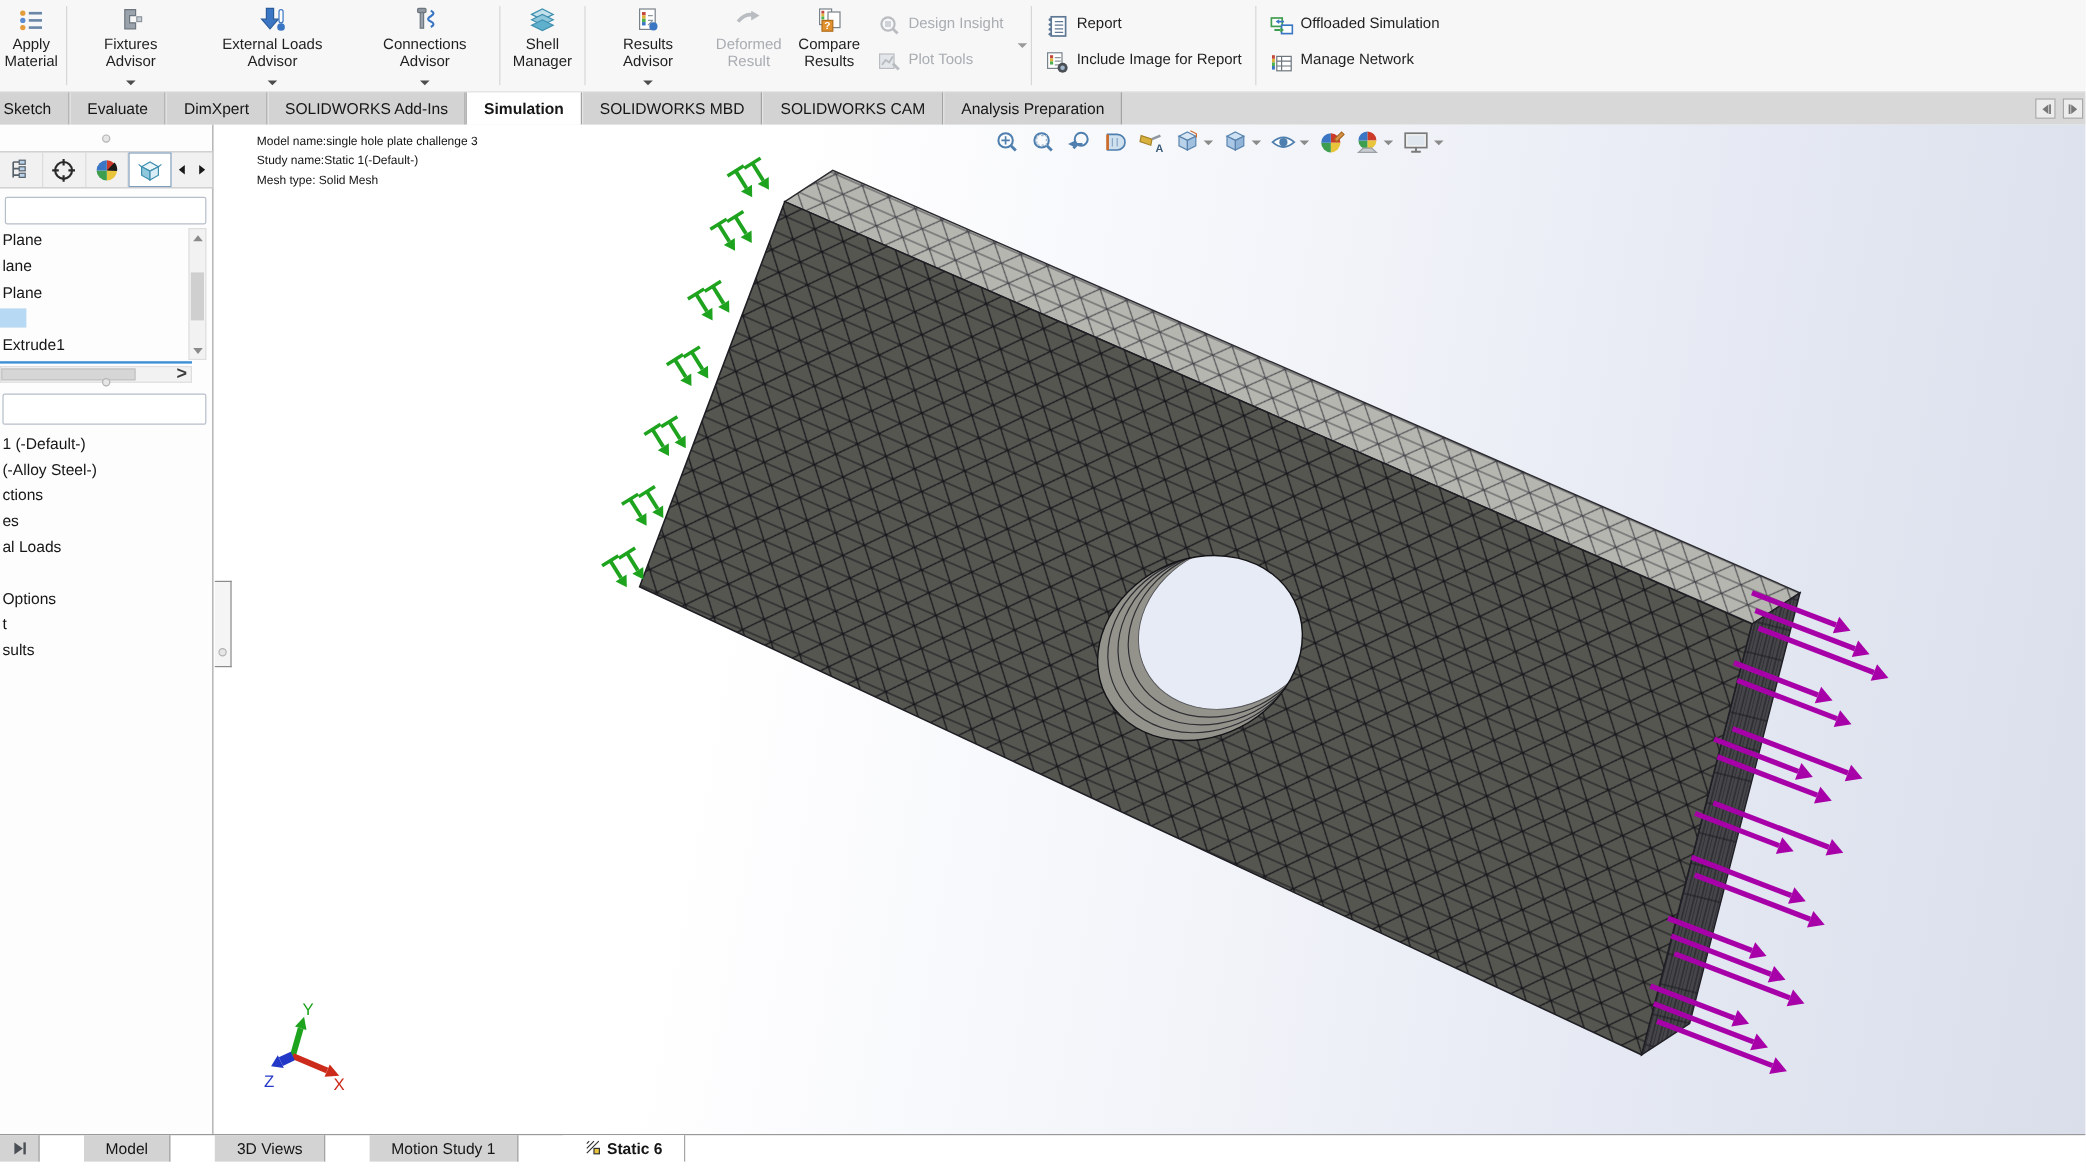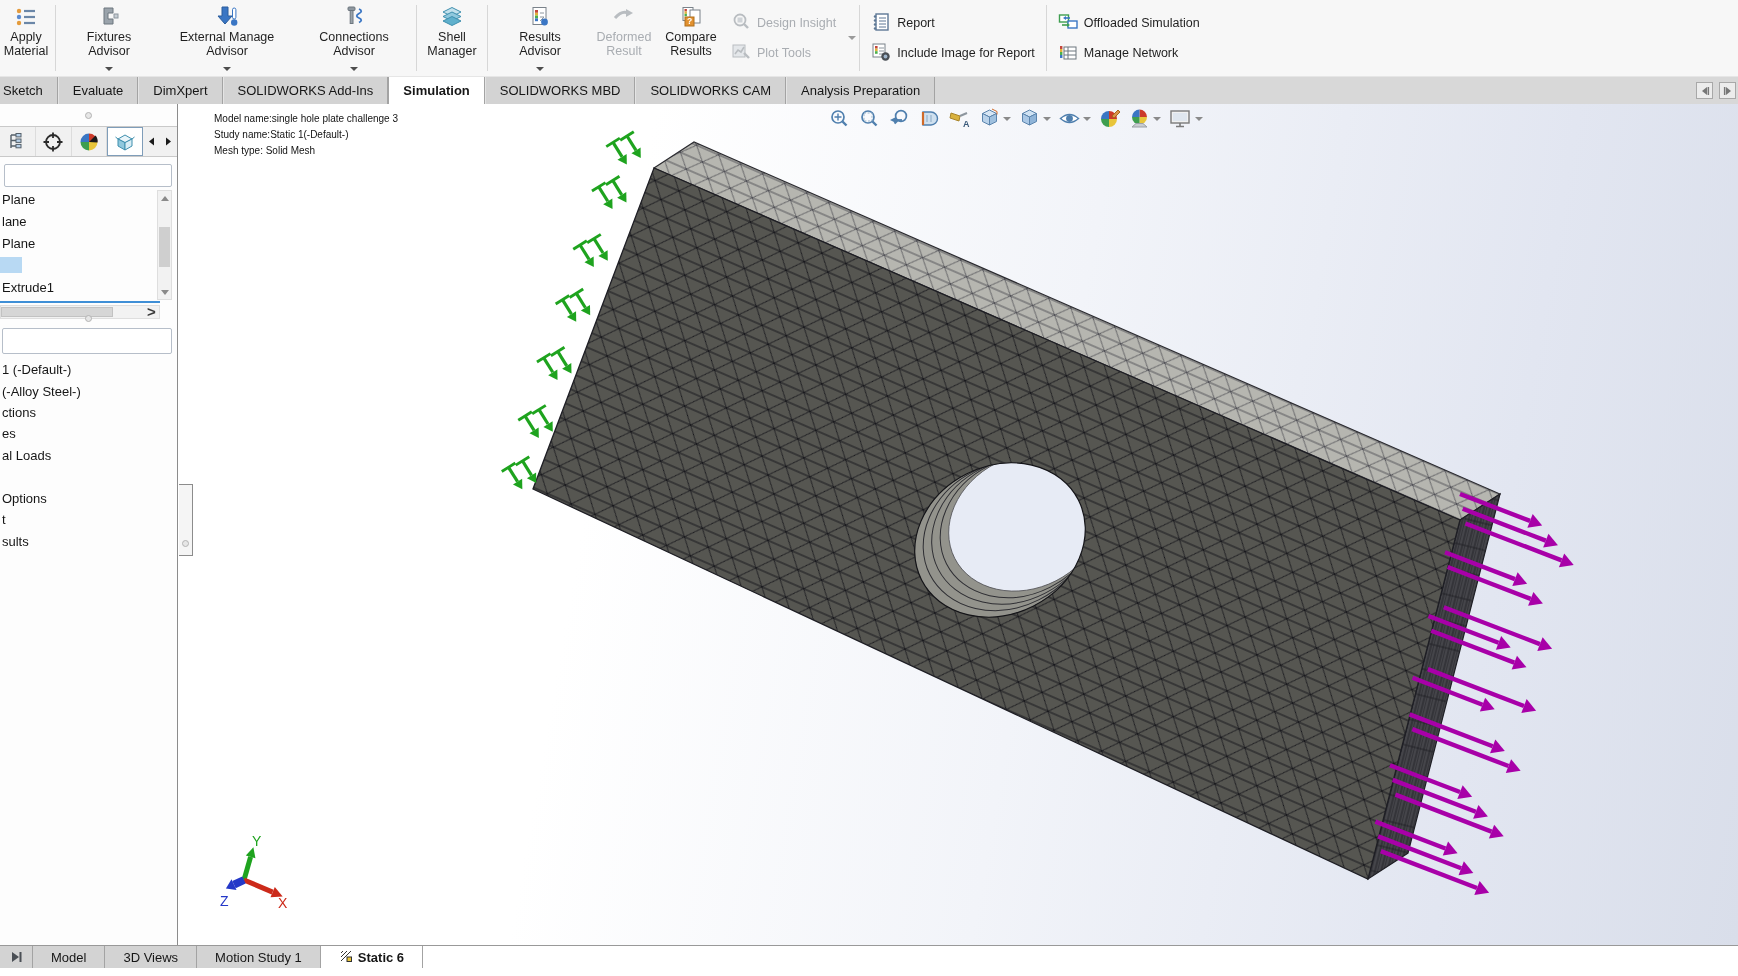--- a/index.html
+++ b/index.html
@@ -12,21 +12,21 @@
   .sep { width:1px; background:#d7d7d7; margin:5px 3px; }
   .bigbtn { position:relative; display:flex; flex-direction:column; align-items:center;
             padding:3px 6px 0 6px; cursor:default; }
   .bigbtn .ic { height:27px; display:flex; align-items:center; justify-content:center; }
   .bigbtn .lbl { font-size:12.5px; color:#1f1f1f; text-align:center; line-height:1.15; }
   .bigbtn.disabled .lbl { color:#a9adb2; }
   .caret-down { width:0; height:0; border-left:4px solid transparent; border-right:4px solid transparent;
                 border-top:4px solid #4d4d4d; }
   .bigbtn > .caret-down { position:absolute; bottom:5px; left:50%; margin-left:-4px; }
   .rowgroup { display:flex; flex-direction:column; justify-content:center; gap:7px; padding:0 8px; }
-  .rowbtn { display:flex; align-items:center; gap:6px; font-size:12.5px; color:#1f1f1f; white-space:nowrap; }
+  .rowbtn { display:flex; gap:6px; font-size:12.5px; color:#1f1f1f; white-space:nowrap; }
   .rowbtn.disabled { color:#a9adb2; }
   .di-group { display:flex; align-items:center; }
   .di-caret { margin-left:4px; border-top-color:#9a9a9a; }
 
   
   .tabbar { height:28px; background:#d8d8d8; display:flex; align-items:stretch; position:relative;
             border-top:1px solid #e6e6e6; }
   .ctab { display:flex; align-items:center; padding:0 14px; font-size:13px; color:#161616;
           background:#d3d3d3; border-right:1px solid #a3a3a3; border-left:1px solid #e4e4e4; white-space:nowrap; }
   .ctab.first { margin-left:-12px; }
@@ -65,21 +65,21 @@
   
   .viewport { position:relative; flex:1; overflow:hidden;
               background:linear-gradient(100deg, #ffffff 28%, #f2f4f9 55%, #e2e6f1 82%, #d9deea 100%); }
   .vp-header { position:absolute; left:36px; top:7px; line-height:16px; font-size:10px; color:#131313; z-index:3; }
   .hud { position:absolute; left:650px; top:3px; display:flex; align-items:center; gap:7px; z-index:3; }
   .hudbtn { display:flex; align-items:center; }
   .hud svg { display:block; }
   #scene { position:absolute; inset:0; width:100%; height:100%; }
 
   
-  .bottombar { height:31px; background:#ffffff; border-top:1px solid #999; display:flex; align-items:flex-start; }
+  .bottombar { height:31px; background:#ffffff; border-top:1px solid #999; display:flex; align-items:flex-start;gap:37px; }
   .bb-nav { width:33px; height:22px; background:#d3d3d3; border-right:1px solid #a3a3a3;
             display:flex; align-items:center; justify-content:center; }
   .bbtab { height:22px; display:flex; align-items:center; gap:5px; padding:0 18px; font-size:13px; color:#161616;
            background:#d3d3d3; border-right:1px solid #a3a3a3; white-space:nowrap; }
   .bbtab.active { background:#fff; font-weight:bold; }
 </style>
 </head>
 <body>
 
 <div class="app">
@@ -114,21 +114,21 @@
     </div>
 
     <div class="bigbtn" style="width:136px">
       <span class="ic">
         <svg width="24" height="24" viewBox="0 0 24 24">
             <path d="M7 2 v9 h-4 l7 8 7-8 h-4 V2 Z" fill="#3a76c4" stroke="#2a5c9c"></path>
             <rect x="17.5" y="3" width="3.4" height="11" rx="1.7" fill="#fff" stroke="#3a76c4"></rect>
             <circle cx="19.2" cy="17.5" r="3.2" fill="#3a76c4"></circle>
           </svg>
       </span>
-      <span class="lbl">External Manage Advisor</span>
+      <span class="lbl">External Loads Advisor</span>
       <span class="caret-down"></span>
     </div>
 
     <div class="bigbtn" style="width:118px">
       <span class="ic">
         <svg width="24" height="24" viewBox="0 0 24 24">
             <rect x="6" y="2" width="7" height="3.5" rx="1" fill="#8e979f" stroke="#6d767e"></rect>
             <rect x="8.2" y="5.5" width="2.8" height="13" fill="#9aa3ab" stroke="#6d767e"></rect>
             <path d="M17 4 q4.5 2 0 4.5 q-4.5 2.5 0 4.5 q4.5 2 0 4.5" stroke="#3a76c4" fill="none" stroke-width="1.8"></path>
           </svg>

